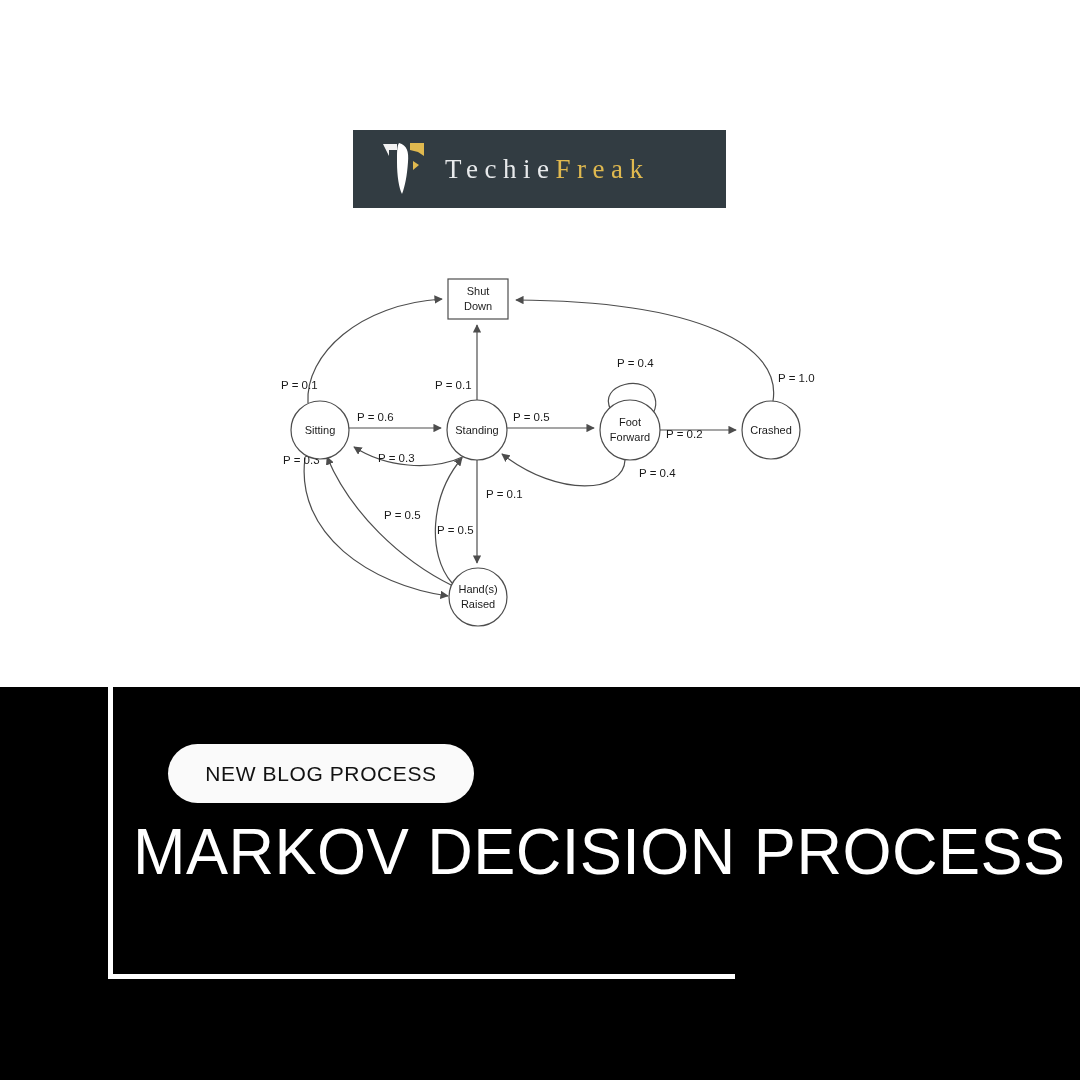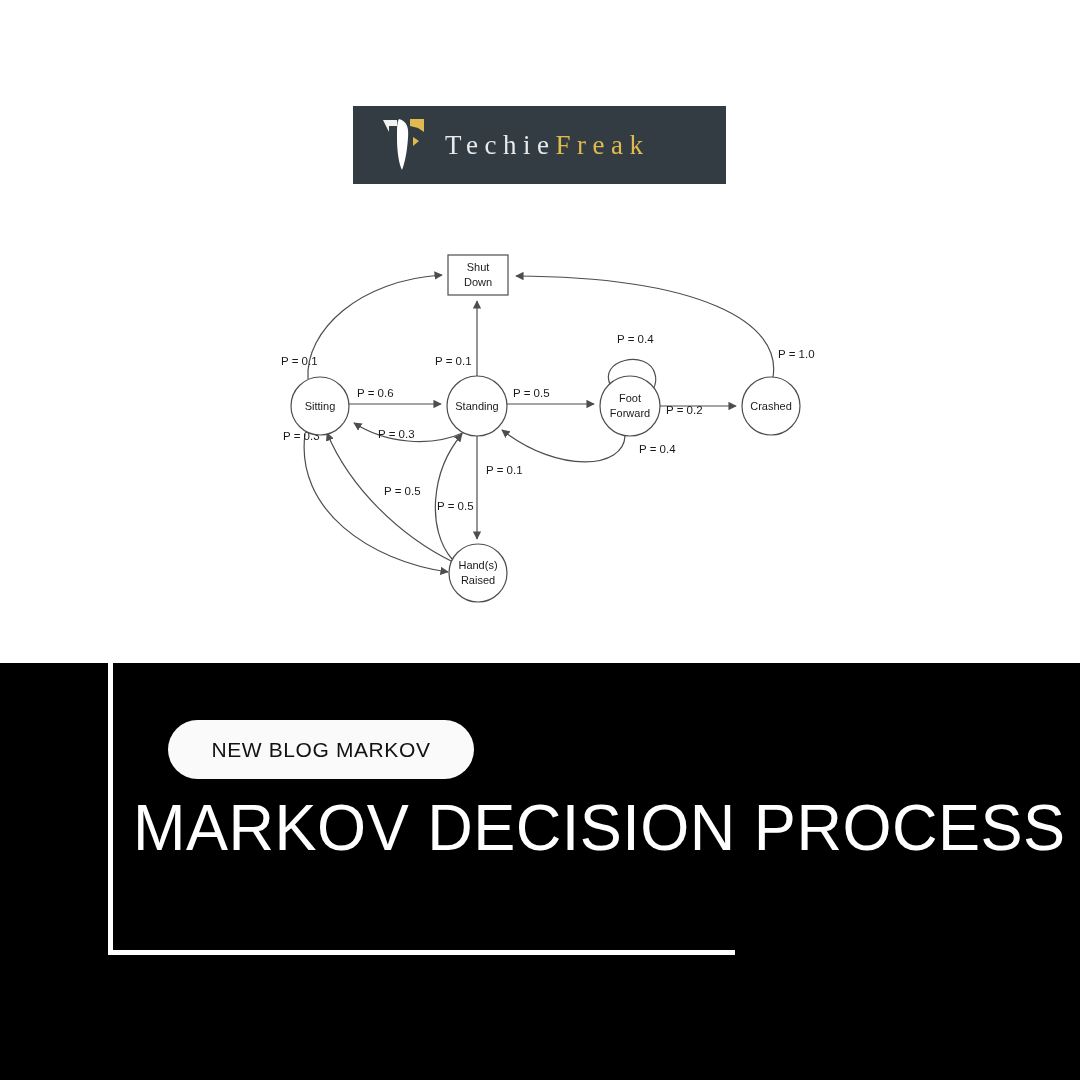--- a/index.html
+++ b/index.html
@@ -7,20 +7,21 @@
     margin: 0; padding: 0;
     width: 1080px; height: 1080px;
     background: #ffffff;
     font-family: "Liberation Sans", sans-serif;
     overflow: hidden;
   }
   #canvas {
     position: relative;
     width: 1080px; height: 760px;
     background: #ffffff;
+    margin-top: 24px;
   }
 
   
   #logo-banner {
     position: absolute;
     left: 353px; top: 106px;
     width: 373px; height: 78px;
     background: #323c42;
     display: flex;
     align-items: center;
@@ -230,19 +231,19 @@
 
       </g>
     </svg>
   </div>
 
   <div id="banner">
     <div id="frame-vline"></div>
     <div id="frame-hline"></div>
 
     <div id="badge-pill">
-      <span id="badge-text">NEW BLOG MARKOV</span>
+      <span id="badge-text">NEW BLOG PROCESS</span>
     </div>
 
     <div id="banner-title">MARKOV DECISION PROCESS</div>
   </div>
 
 </div>
 
 </body></html>

